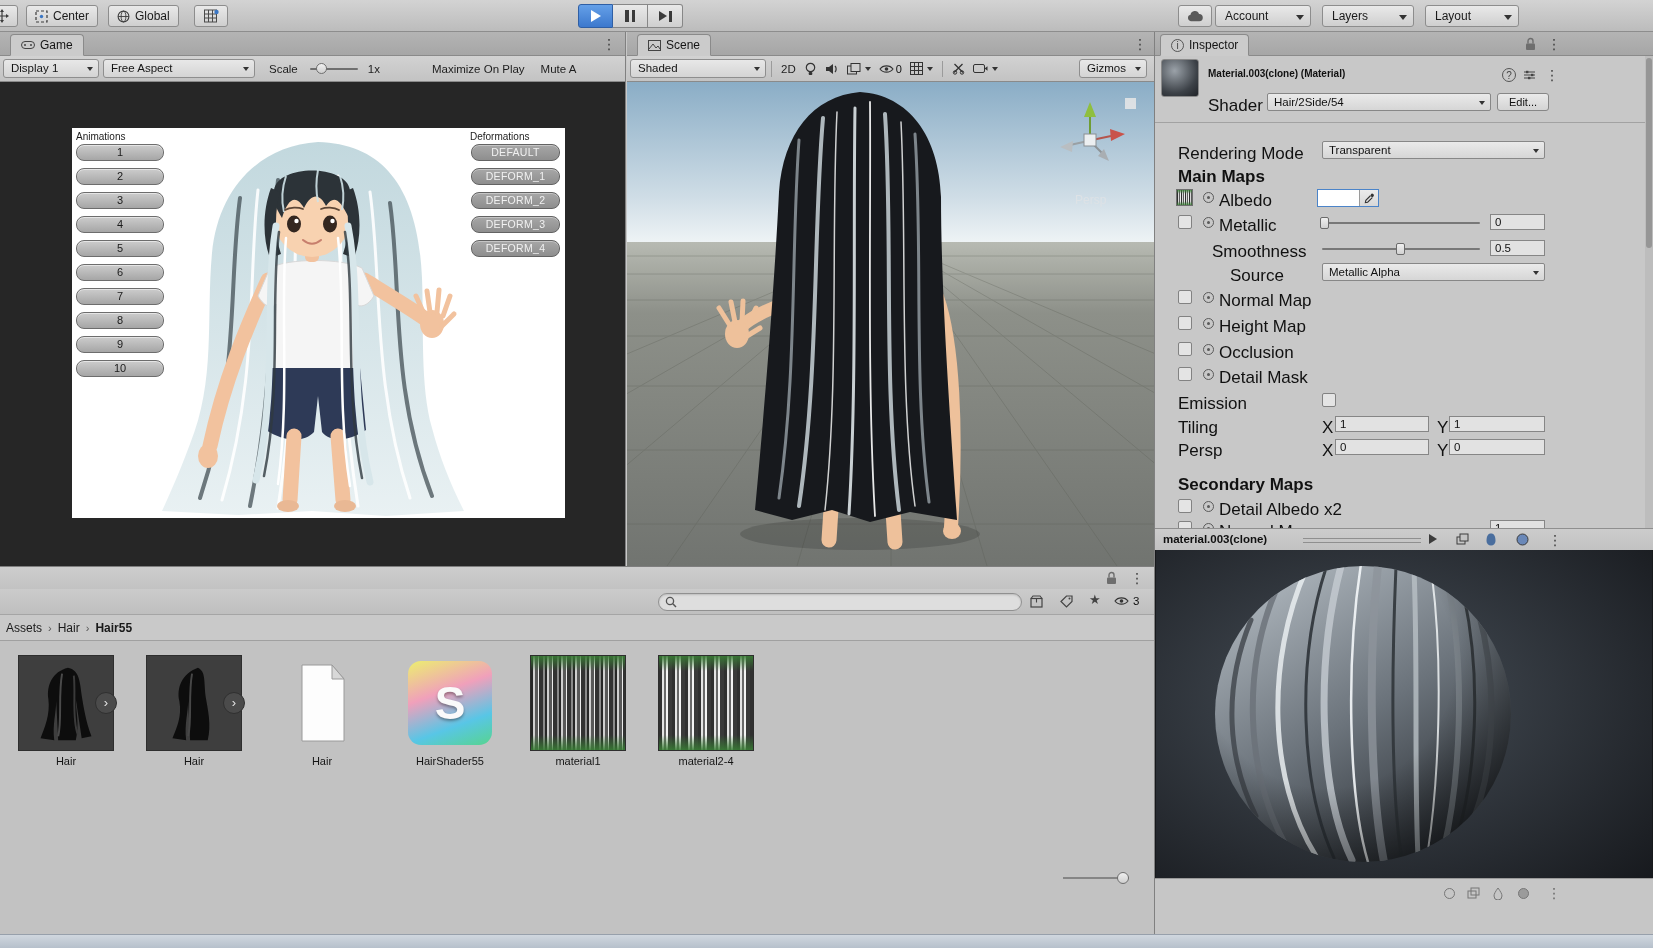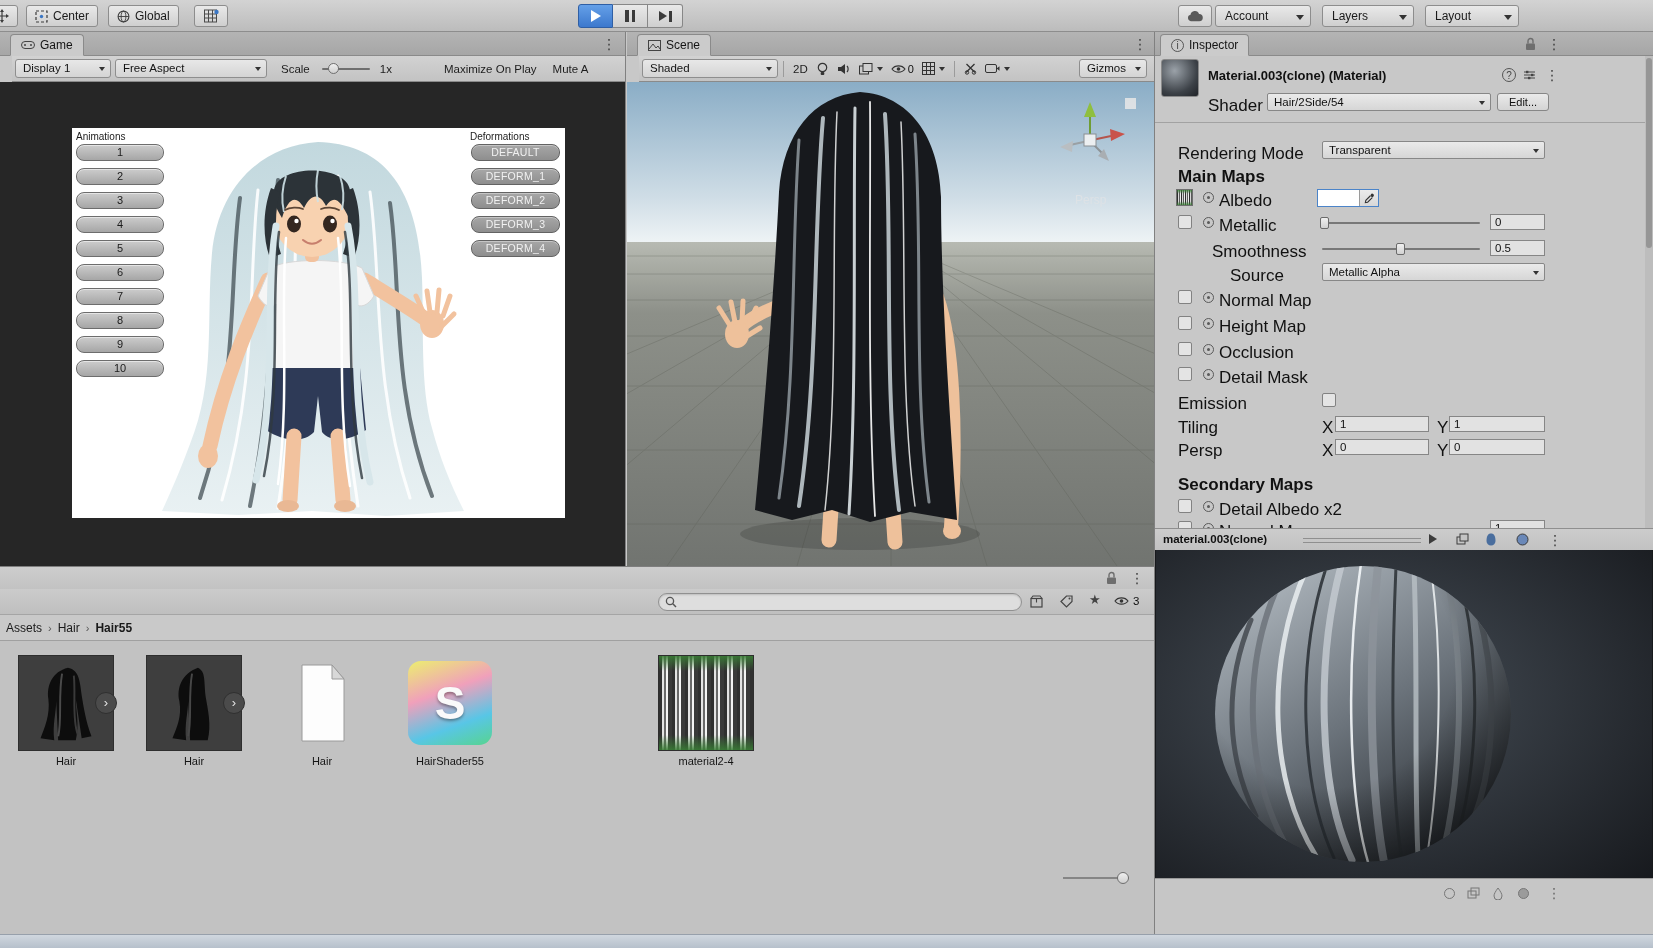--- a/index.html
+++ b/index.html
@@ -24,21 +24,21 @@
 .pausebars i{display:block;width:3.5px;height:12px;background:#3a3a3a;}
 .stepwrap{display:flex;align-items:center;gap:2px;}
 .stri{width:0;height:0;border-top:5px solid transparent;border-bottom:5px solid transparent;border-left:8px solid #3a3a3a;}
 .sbar{width:3px;height:11px;background:#3a3a3a;}
 
 
 .panel{position:absolute;background:#c8c8c8;}
 .tabbar{position:absolute;left:0;top:0;right:0;height:24px;background:linear-gradient(#b4b4b4,#a6a6a6);border-bottom:1px solid #8a8a8a;}
 .tab{position:absolute;top:2px;height:22px;background:#cbcbcb;border:1px solid #8a8a8a;border-bottom:1px solid #cbcbcb;border-radius:4px 4px 0 0;display:flex;align-items:center;gap:5px;padding:0 10px;font-size:12px;color:#151515;}
 .kebab{position:absolute;top:4px;font-size:14px;color:#3c3c3c;line-height:16px;}
-.ptool{position:absolute;left:12px;top:24px;right:0;height:26px;background:linear-gradient(#d2d2d2,#c3c3c3);border-bottom:1px solid #8a8a8a;display:flex;align-items:center;padding:0 3px;white-space:nowrap;overflow:hidden;}
+.ptool{position:absolute;left:0;top:24px;right:0;height:26px;background:linear-gradient(#d2d2d2,#c3c3c3);border-bottom:1px solid #8a8a8a;display:flex;align-items:center;padding:0 3px;white-space:nowrap;overflow:hidden;}
 .gdd{position:relative;height:19px;background:linear-gradient(#e8e8e8,#d4d4d4);border:1px solid #8e8e8e;border-radius:3px;font-size:11.5px;line-height:17px;padding:0 18px 0 7px;color:#141414;}
 .gdd::after{content:"";position:absolute;right:5px;top:7px;border-left:3.5px solid transparent;border-right:3.5px solid transparent;border-top:4.5px solid #333;}
 .flatbtn{font-size:11.5px;color:#1d1d1d;padding:0 4px;}
 .sep{width:1px;height:16px;background:#9b9b9b;margin:0 5px;}
 .icbtn{position:relative;display:flex;align-items:center;gap:2px;padding:0 4px;height:20px;}
 .icbtn .mini-ar{width:0;height:0;border-left:3px solid transparent;border-right:3px solid transparent;border-top:4px solid #333;margin-left:2px;}
 
 
 #game{left:0;top:32px;width:626px;height:534px;border-right:1px solid #808080;}
 #game-content{position:absolute;left:0;top:50px;right:0;bottom:0;background:#262626;overflow:hidden;}
@@ -51,21 +51,21 @@
 .slider-sm .knob{position:absolute;top:1px;width:11px;height:11px;border-radius:50%;background:linear-gradient(#f0f0f0,#cfcfcf);border:1px solid #6f6f6f;}
 
 
 #scene{left:627px;top:32px;width:528px;height:534px;border-right:1px solid #808080;}
 #scene-content{position:absolute;left:0;top:50px;right:0;bottom:0;overflow:hidden;}
 
 
 #inspector{left:1155px;top:32px;width:498px;height:916px;}
 .props{position:absolute;left:0;top:24px;width:490px;height:472px;overflow:hidden;background:#c8c8c8;}
 .mat-icon{position:absolute;left:6px;top:3px;width:38px;height:38px;border-radius:3px;border:1px solid #8a8a8a;background:radial-gradient(circle at 35% 30%,#9ba2a9,#3c4147 65%,#202328);}
-.insp-title{position:absolute;left:53px;top:12px;font-size:13px;font-weight:bold;color:#111;}
+.insp-title{position:absolute;left:53px;top:12px;font-size:10px;font-weight:bold;color:#111;}
 .icirc{position:absolute;width:14px;height:14px;border:1px solid #555;border-radius:50%;font-size:10px;line-height:13px;text-align:center;color:#444;}
 .il{position:absolute;top:4px;font-size:17px;color:#111;}
 .ilb{font-weight:bold;}
 .irow{position:absolute;left:0;width:398px;height:22px;}
 .cbx{position:absolute;left:23px;top:3px;width:14px;height:14px;background:#e4e4e4;border:1px solid #828282;border-radius:2px;}
 .oic{position:absolute;left:48px;top:5px;width:11px;height:11px;border:1px solid #5a5a5a;border-radius:50%;}
 .oic::after{content:"";position:absolute;left:3px;top:3px;width:3px;height:3px;background:#5a5a5a;border-radius:50%;}
 .idd{position:absolute;top:1px;height:18px;background:linear-gradient(#eaeaea,#d6d6d6);border:1px solid #878787;border-radius:2px;font-size:11.5px;line-height:16px;padding:0 16px 0 6px;color:#111;overflow:hidden;}
 .idd::after{content:"";position:absolute;right:5px;top:7px;border-left:3.5px solid transparent;border-right:3.5px solid transparent;border-top:4px solid #333;}
 .ifld{position:absolute;top:2px;height:16px;background:#e2e2e2;border:1px solid #868686;font-size:11.5px;line-height:14px;padding:0 4px;color:#111;}
@@ -765,20 +765,26 @@
 
     <div class="pitem" style="left:402px;" data-interactable="true">
       <div class="pthumb">
         <div class="shader-thumb" data-interactable="false">
             <span>S</span>
           </div>
       </div>
       <div class="plabel" data-interactable="false">HairShader55</div>
     </div>
 
+    <div class="pitem" style="left:530px;" data-interactable="true">
+      <div class="pthumb">
+          <div class="tex-thumb" data-interactable="false"></div>
+        </div>
+      <div class="plabel" data-interactable="false">material1</div>
+    </div>
 
     <div class="pitem" style="left:658px;" data-interactable="true">
       <div class="pthumb">
           <div class="tex-thumb t2" data-interactable="false"></div>
         </div>
       <div class="plabel" data-interactable="false">material2-4</div>
     </div>
 
     <div class="pzoom" data-interactable="true">
       <div class="track"></div>

